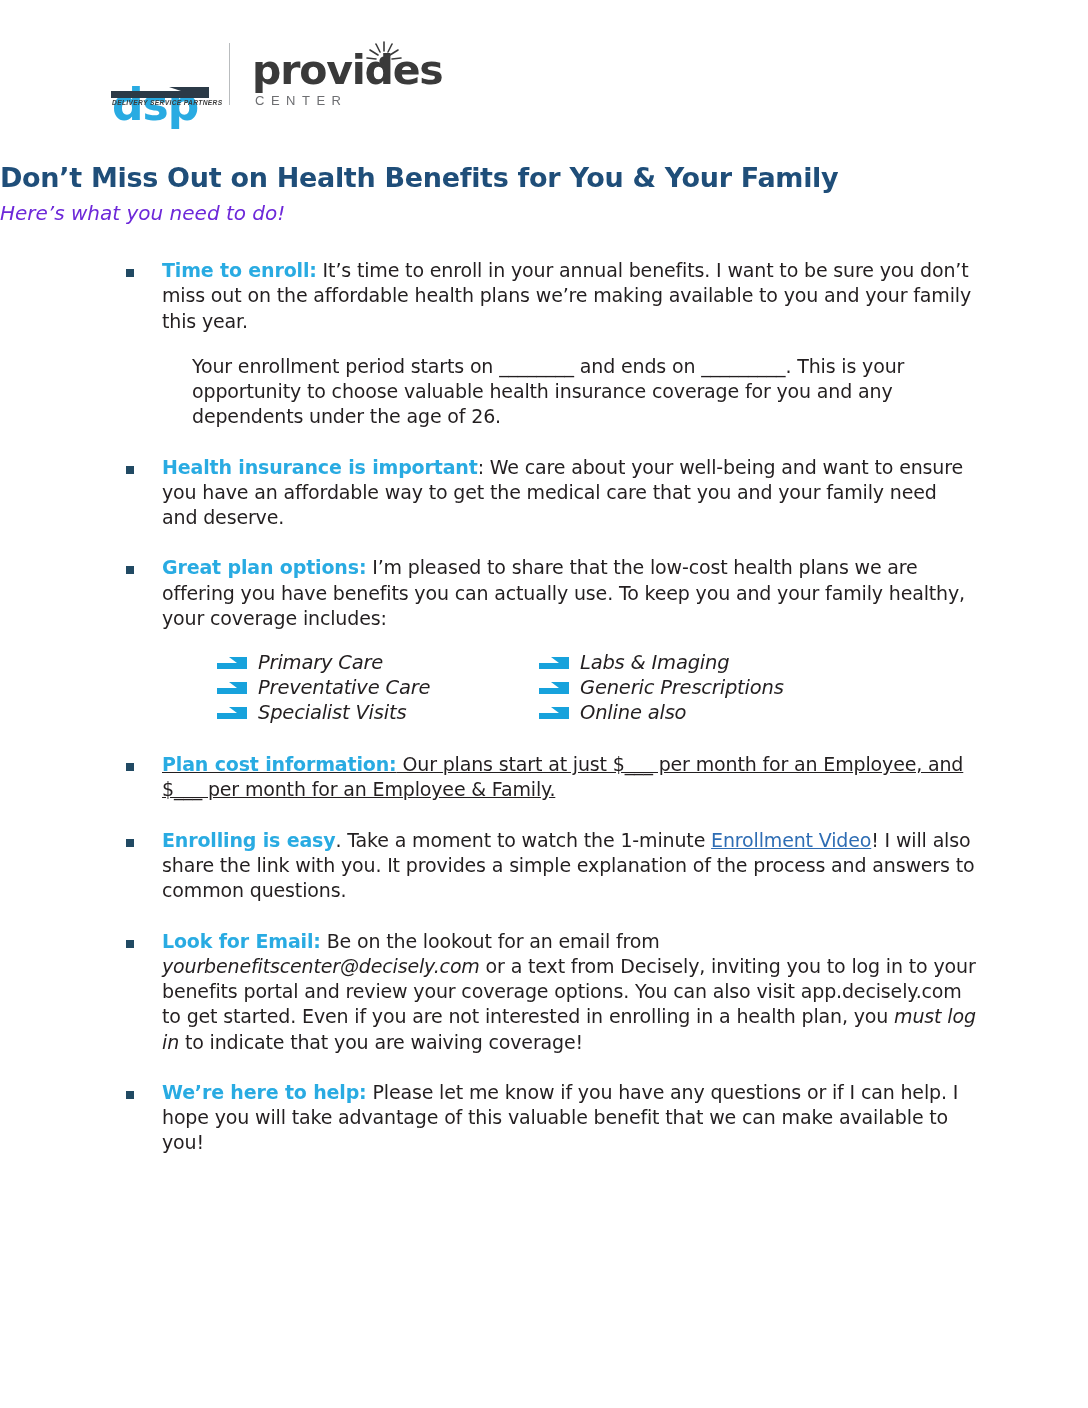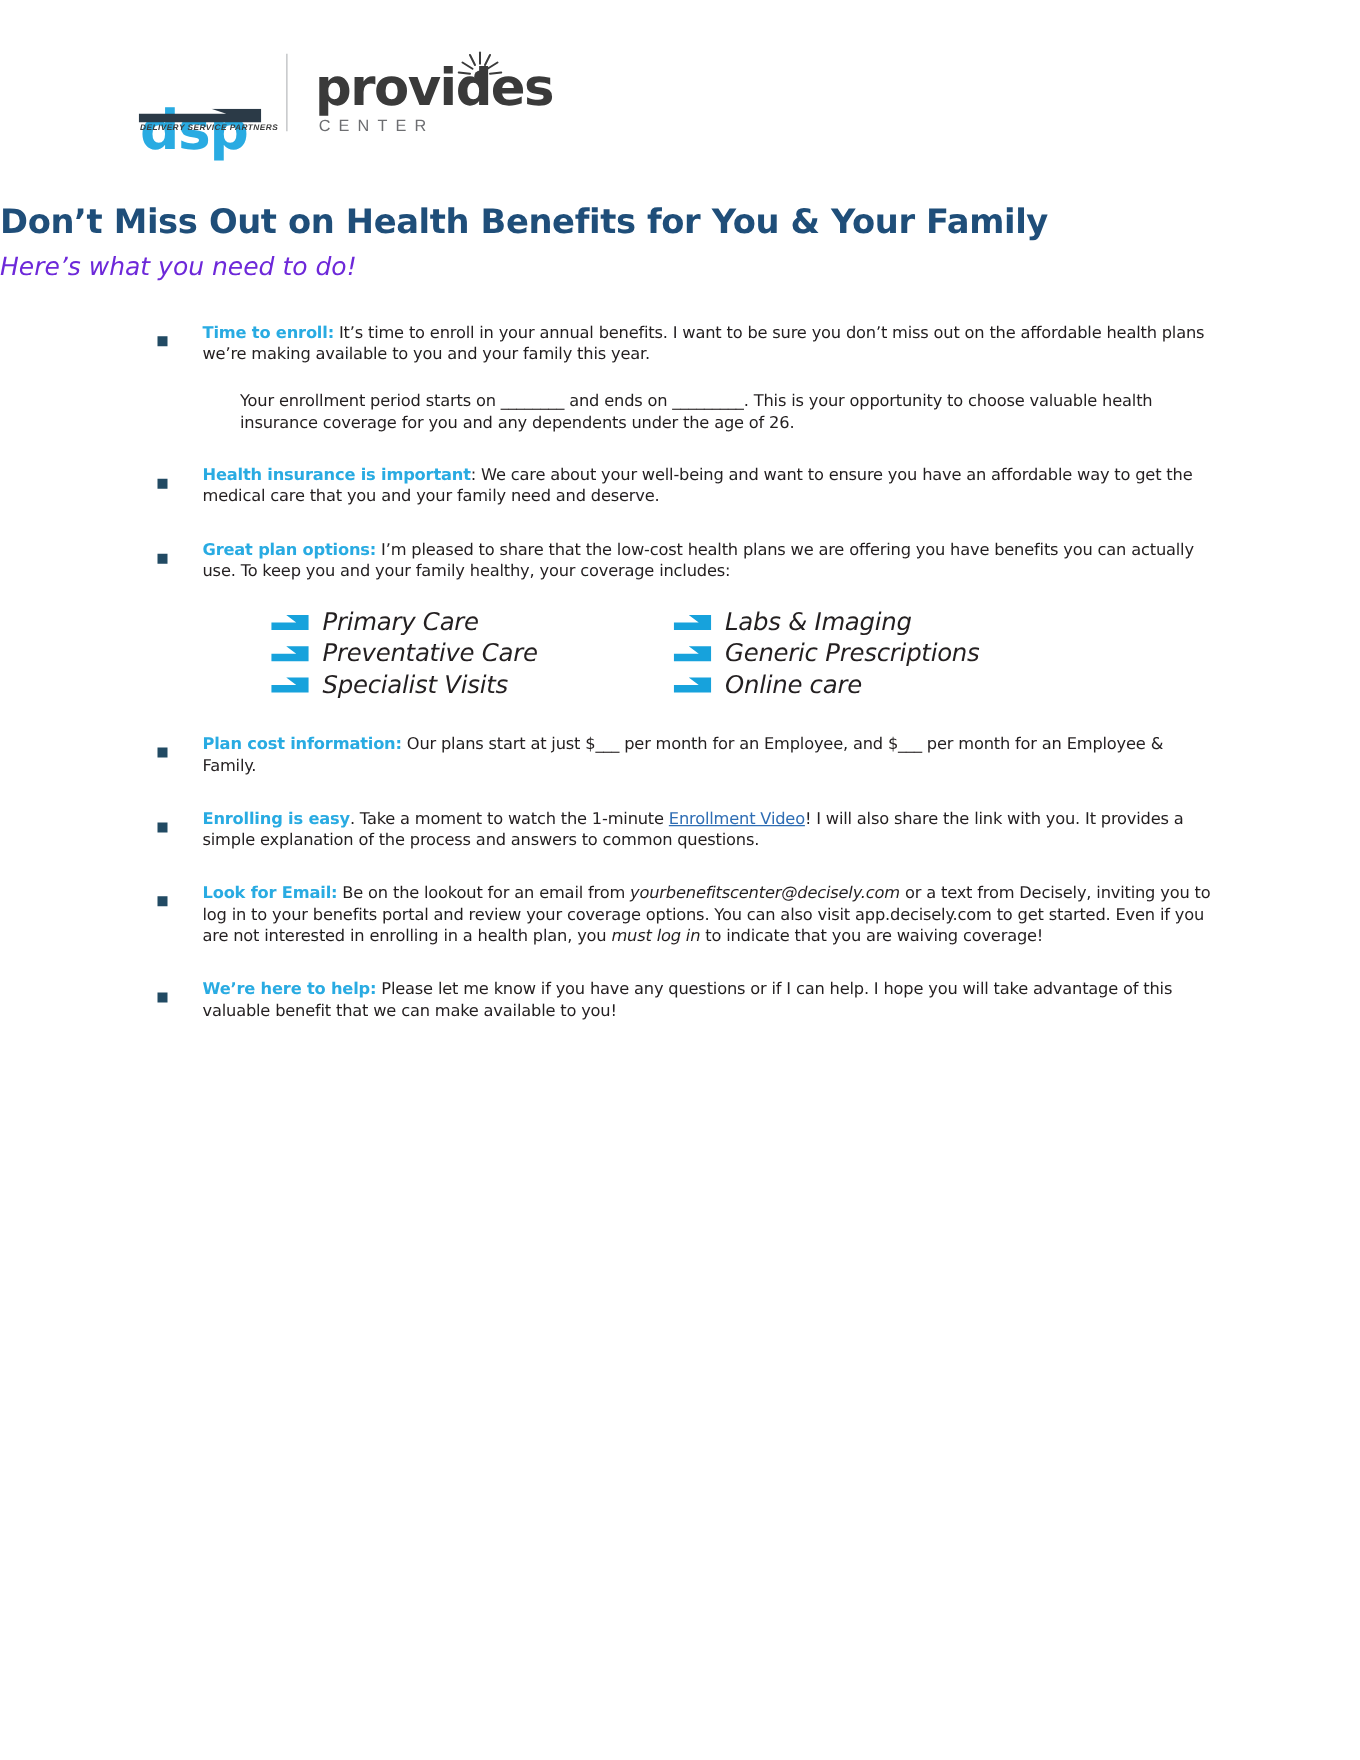--- a/index.html
+++ b/index.html
@@ -159,21 +159,21 @@
     position: absolute;
     left: 0;
     top: 11px;
     width: 8px;
     height: 8px;
     background: #214A63;
   }
 
   .para {
     font-family: "DejaVu Sans", sans-serif;
-    font-size: 13px;
+    font-size: 19px;
     line-height: 1.33;
     color: #231f20;
     margin: 0;
     letter-spacing: -0.15px;
   }
   .lead {
     font-weight: 700;
     color: #29ABE2;
   }
   .ital { font-style: italic; }
@@ -312,27 +312,27 @@
           <div class="benefit-row">
             <svg class="arrow-bullet" viewBox="0 0 30 14">
                 <polygon points="0,7 20,7 12,1 30,1 30,13 0,13" fill="#17A2DC"></polygon>
               </svg>
             <span class="benefit-label">Generic Prescriptions</span>
           </div>
           <div class="benefit-row">
             <svg class="arrow-bullet" viewBox="0 0 30 14">
                 <polygon points="0,7 20,7 12,1 30,1 30,13 0,13" fill="#17A2DC"></polygon>
               </svg>
-            <span class="benefit-label">Online care</span>
+            <span class="benefit-label">Online also</span>
           </div>
         </div>
       </div>
     </div>
 
-    <div class="bullet-item" style="margin-top:27px;">
+    <div class="bullet-item" style="margin-top:27px;text-decoration:underline;">
       <span class="sq-bullet"></span>
       <p class="para"><span class="lead">Plan cost information:</span><span> Our plans start at just $___ per month for an Employee, and $___ per month for an Employee &amp; Family.</span></p>
     </div>
 
     <div class="bullet-item">
       <span class="sq-bullet"></span>
       <p class="para"><span class="lead">Enrolling is easy</span><span>. Take a moment to watch the 1-minute </span><a class="link" href="#">Enrollment Video</a><span>! I will also share the link with you. It provides a simple explanation of the process and answers to common questions.</span></p>
     </div>
 
     <div class="bullet-item">

